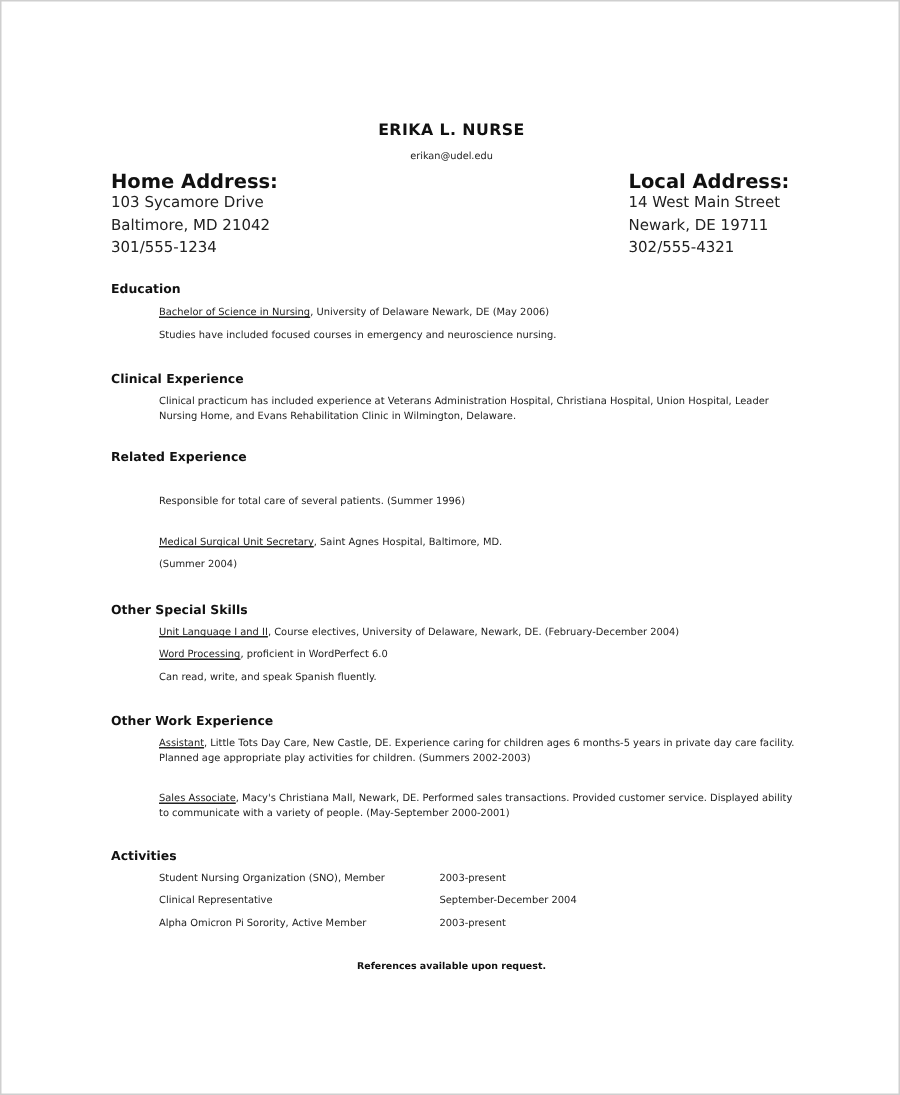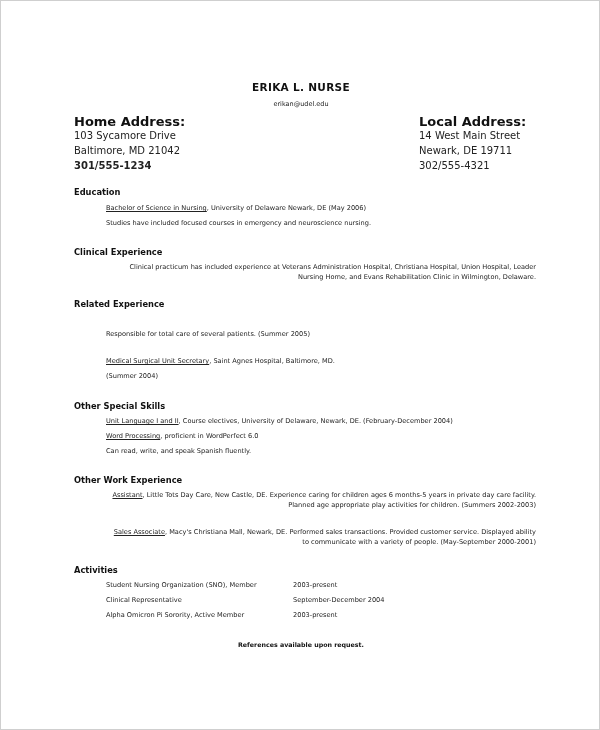--- a/index.html
+++ b/index.html
@@ -25,57 +25,57 @@
     }
     .email {
       left: 0; width: 600px; top: 99px;
       text-align: center;
       font-size: 6.5px; color: #222;
     }
     .addr-title { font-size: 13px; font-weight: bold; }
     .addr-line { font-size: 10px; color: #222; }
     .section-title { left: 73px; font-size: 8.3px; font-weight: bold; }
     .body-line { left: 105px; font-size: 6.6px; color: #222; }
-    .wrap { white-space: normal; width: 430px; line-height: 9.5px; text-align: right; }
+    .wrap { white-space: normal; width: 430px; line-height: 9.5px; }
     .u { text-decoration: underline; text-underline-offset: 1px; }
     .act-date { left: 292px; font-size: 6.6px; color: #222; }
     .refs {
       left: 0; width: 600px; top: 640px; text-align: center;
       font-size: 6.3px; font-weight: bold;
     }
   </style>
 </head>
 <body>
 
 <div class="page">
 
   <div class="abs email">erikan@udel.edu</div>
   <div class="abs name">ERIKA L. NURSE</div>
 
   <div class="abs addr-title" style="left:73px; top:113px;">Home Address:</div>
   <div class="abs addr-line" style="left:73px; top:129px;">103 Sycamore Drive</div>
   <div class="abs addr-line" style="left:73px; top:144px;">Baltimore, MD  21042</div>
-  <div class="abs addr-line" style="left:73px; top:159px;font-weight:bold;">301/555-1234</div>
+  <div class="abs addr-line" style="left:73px; top:159px;">301/555-1234</div>
 
   <div class="abs addr-title" style="left:418px; top:113px;">Local Address:</div>
   <div class="abs addr-line" style="left:418px; top:129px;">14 West Main Street</div>
   <div class="abs addr-line" style="left:418px; top:144px;">Newark, DE  19711</div>
   <div class="abs addr-line" style="left:418px; top:159px;">302/555-4321</div>
 
   <div class="abs section-title" style="top:186px;">Education</div>
   <div class="abs body-line" style="top:203px;">
     <span class="u">Bachelor of Science in Nursing</span><span>, University of Delaware Newark, DE  (May 2006)</span>
   </div>
   <div class="abs body-line" style="top:218px;">Studies have included focused courses in emergency and neuroscience nursing.</div>
 
   <div class="abs section-title" style="top:246px;">Clinical Experience</div>
   <div class="abs body-line wrap" style="top:262px;">Clinical practicum has included experience at Veterans Administration Hospital, Christiana Hospital, Union Hospital, Leader Nursing Home, and Evans Rehabilitation Clinic in Wilmington, Delaware.</div>
 
   <div class="abs section-title" style="top:298px;">Related Experience</div>
-  <div class="abs body-line" style="top:329px;">Responsible for total care of several patients.  (Summer 2005)</div>
+  <div class="abs body-line" style="top:329px;">Responsible for total care of several patients.  (Summer 1996)</div>
   <div class="abs body-line" style="top:356px;">
     <span class="u">Medical Surgical Unit Secretary</span><span>, Saint Agnes Hospital, Baltimore, MD.</span>
   </div>
   <div class="abs body-line" style="top:371px;">(Summer 2004)</div>
 
   <div class="abs section-title" style="top:400px;">Other Special Skills</div>
   <div class="abs body-line" style="top:416px;">
     <span class="u">Unit Language I and II</span><span>, Course electives, University of Delaware, Newark, DE. (February-December 2004)</span>
   </div>
   <div class="abs body-line" style="top:431px;">

